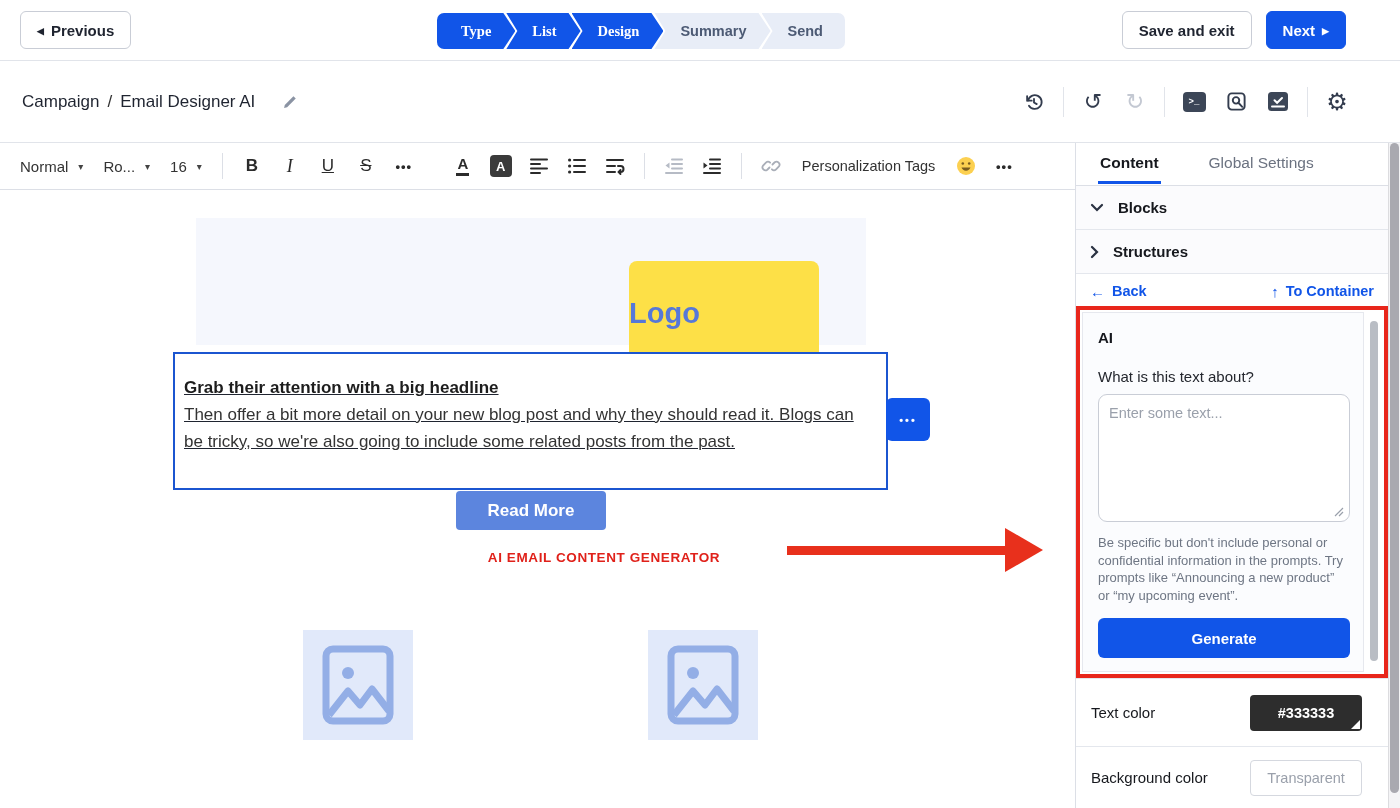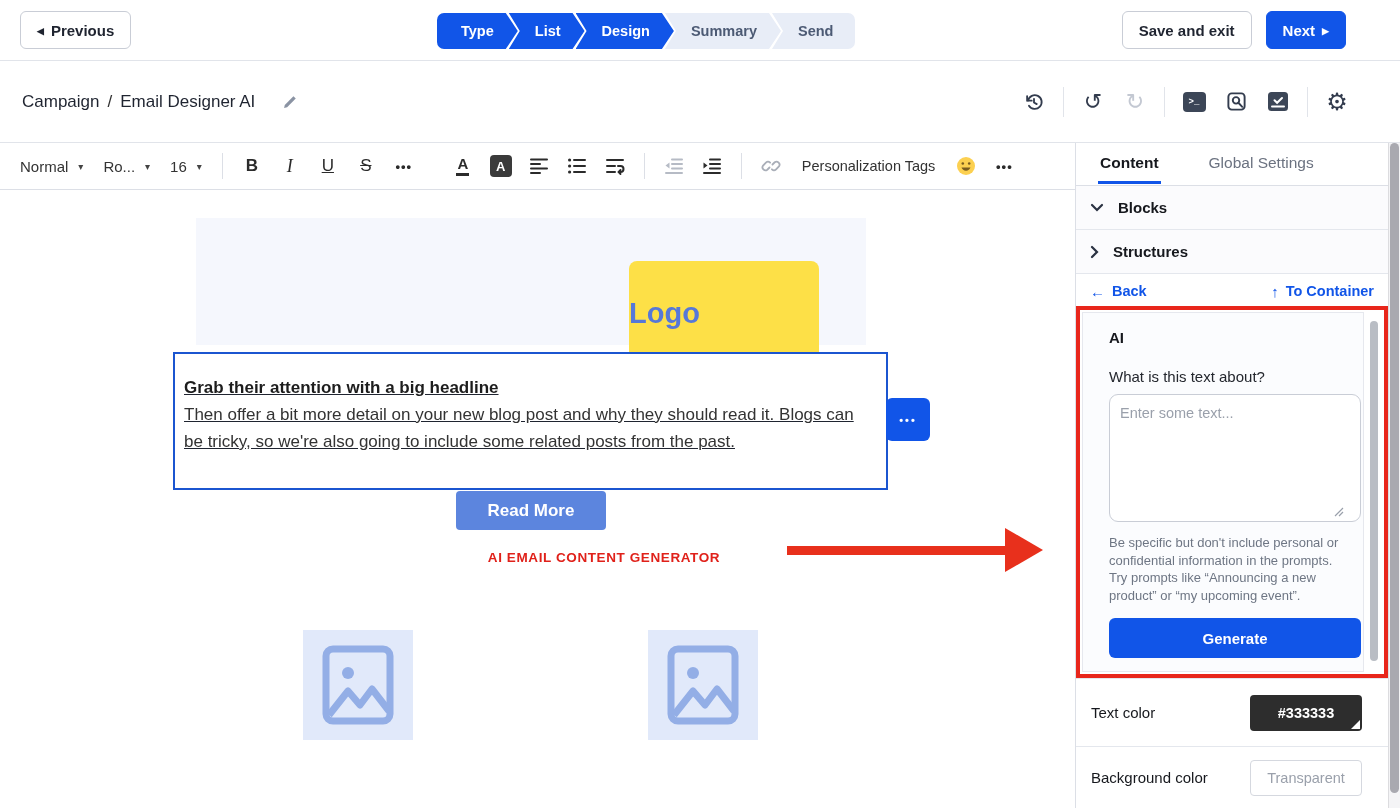--- a/index.html
+++ b/index.html
@@ -18,21 +18,21 @@
 
   .stepper { position:absolute; left:437px; top:13px; height:36px; display:flex; }
   .step { height:36px; display:flex; align-items:center; font-size:14.5px; font-weight:bold;
     padding:0 24px 0 26px; position:relative; cursor:pointer;
     clip-path:polygon(0 0, calc(100% - 12px) 0, 100% 50%, calc(100% - 12px) 100%, 0 100%, 11px 50%); }
   .step:first-child { clip-path:polygon(0 0, calc(100% - 12px) 0, 100% 50%, calc(100% - 12px) 100%, 0 100%);
     border-radius:7px 0 0 7px; padding-left:24px; }
   .step:last-child { clip-path:polygon(0 0, 100% 0, 100% 100%, 0 100%, 11px 50%);
     border-radius:0 7px 7px 0; padding-right:22px; }
   .step + .step { margin-left:-9px;align-items:center; }
-  .step.active { background:#1155e8; color:#fff; }
+  .step.active { background:#1155e8; color:#fff;font-family:Liberation Serif, serif; }
   .step.inactive { background:#e8edf7; color:#4c5a74; }
 
   
   .campaign-bar { height:82px; display:flex; align-items:center; border-bottom:1px solid #e1e4ea;
     padding:0 50px 0 22px; background:#fff; }
   .breadcrumb { font-size:17px; display:flex; align-items:center; gap:8px; }
   .breadcrumb .crumb-section { font-weight:normal; }
   .breadcrumb .crumb-sep { color:#333; }
   .campaign-icons { margin-left:auto; display:flex; align-items:center; gap:16px; }
   .icon-btn { width:26px; height:26px; display:flex; align-items:center; justify-content:center;
@@ -102,21 +102,21 @@
     border-bottom:1px solid #e4e7ed; background:#fbfbfd; font-size:15px; font-weight:bold;
     color:#16181d; cursor:pointer; }
   .nav-row { height:34px; display:flex; align-items:center; justify-content:space-between;
     padding:0 14px; font-size:14.5px; font-weight:bold; color:#1155e8; }
   .nav-link { display:flex; align-items:center; gap:7px; cursor:pointer; }
   .arrow-glyph { font-size:15px; }
 
   .red-frame { position:absolute; left:0px; top:163px; width:312px; height:372px;
     border:4px solid #e8261b; z-index:5; pointer-events:none; }
   .ai-card { position:absolute; left:6px; top:169px; width:282px; height:360px; background:#fbfcfe;
-    border:1px solid #e6e8ee; padding:16px 14px 0 26px; }
+    border:1px solid #e6e8ee; padding:16px 14px 0 15px; }
   .ai-title { font-size:15px; font-weight:bold; color:#16181d; margin-bottom:22px; }
   .ai-question { font-size:15px; color:#24272e; margin-bottom:9px; }
   .ai-textarea { width:252px; height:128px; border:1px solid #c9cdd6; border-radius:9px;
     background:#fff; resize:none; font-family:"Liberation Sans", sans-serif; font-size:14.5px;
     padding:10px 10px; color:#333; outline:none; }
   .ai-textarea::placeholder { color:#9aa0ab; }
   .ta-wrap { position:relative; }
   .ta-resize { position:absolute; right:5px; bottom:9px; pointer-events:none; }
   .ai-help { font-size:13px; line-height:17.5px; color:#6e7684; margin:8px 0 14px; }
   .generate-btn { width:252px; height:40px; background:#1155e8; border:none; border-radius:6px;

